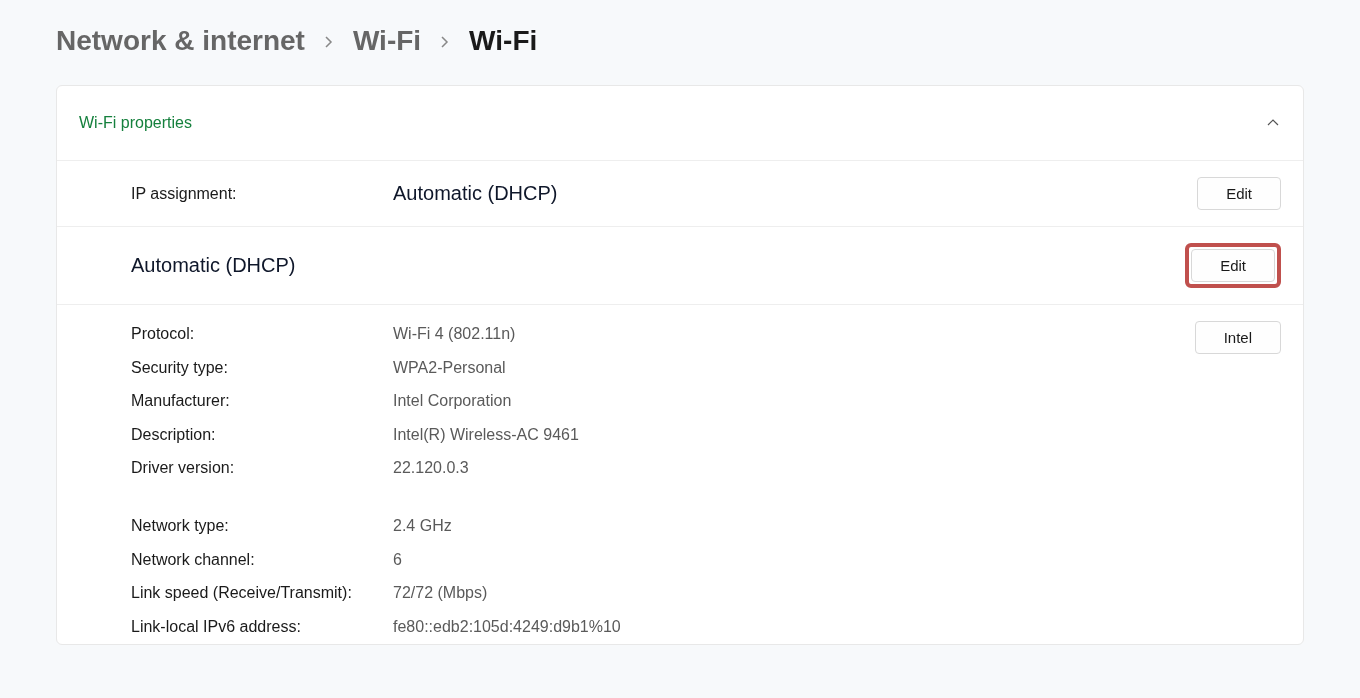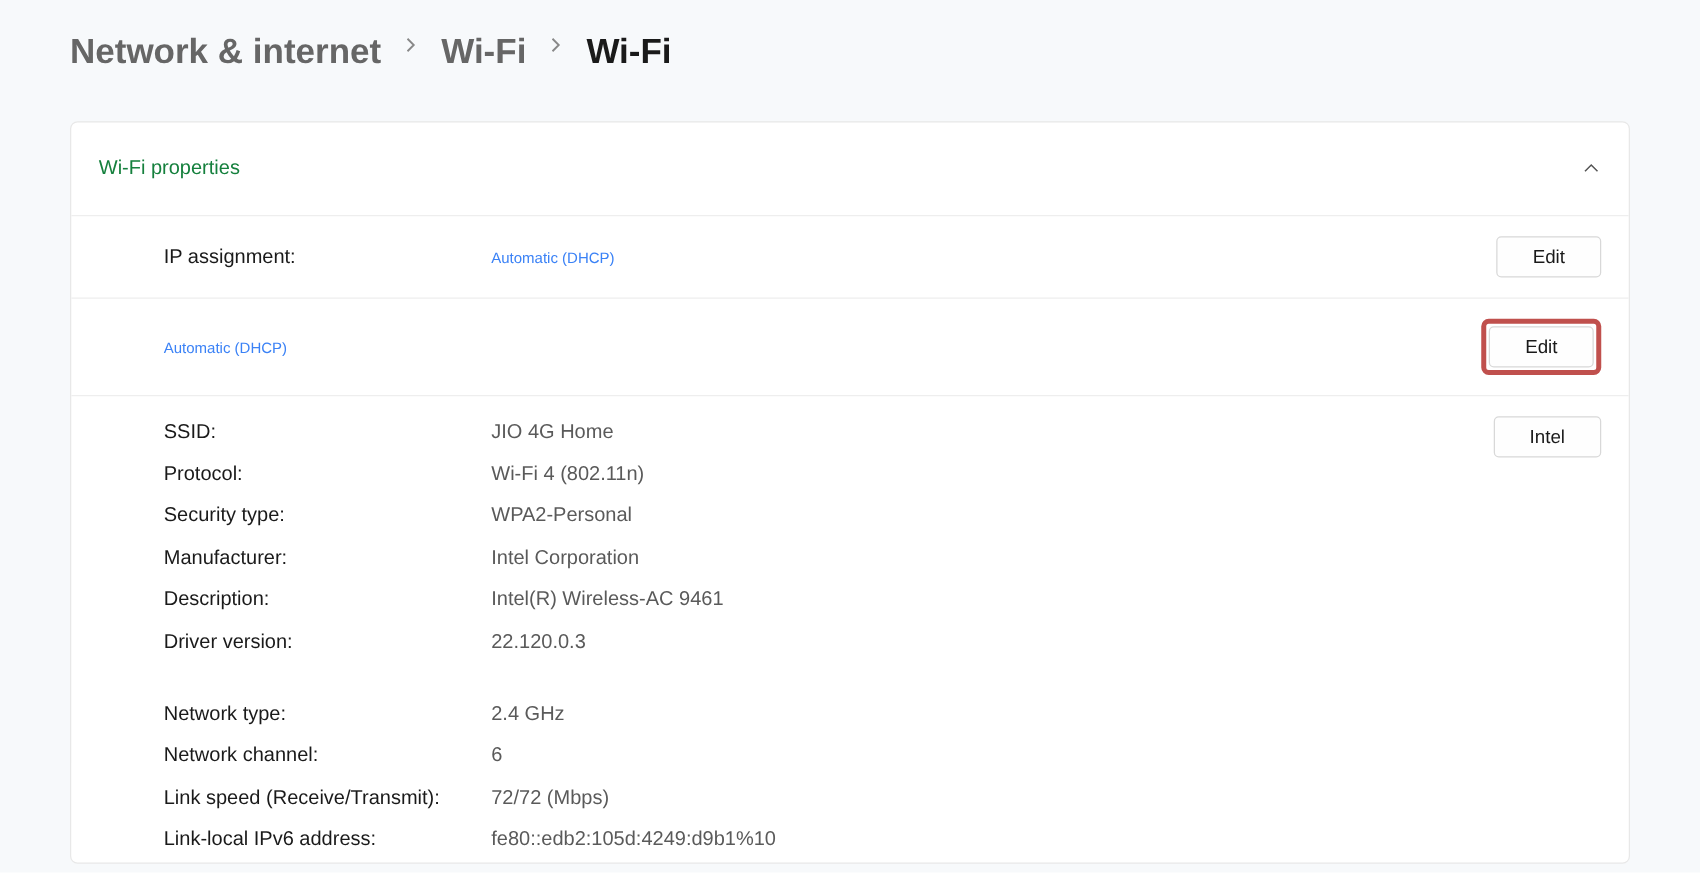--- a/index.html
+++ b/index.html
@@ -13,23 +13,23 @@
       width: 1360px;
       height: 698px;
       overflow: hidden;
       color: #1a1a1a;
     }
     .container {
       padding: 25px 56px 0 56px;
     }
     .breadcrumb {
       display: flex;
-      align-items: flex-start;
+      align-items: center;
       gap: 18px;
-      margin-bottom: 40px;
+      margin-bottom: 28px;
     }
     .breadcrumb-item {
       font-size: 28px;
       font-weight: 600;
       color: #666;
       cursor: pointer;
     }
     .breadcrumb-item.current {
       color: #1a1a1a;
       font-weight: 600;
@@ -73,22 +73,22 @@
       min-height: 62px;
     }
     .row-label {
       width: 262px;
       font-size: 16px;
       color: #1a1a1a;
       flex-shrink: 0;
     }
     .row-value {
       flex: 1;
-      font-size: 12px;
-      color: #3b82f6;
+      font-size: 20px;
+      color: #0f172a;
     }
     .row-actions {
       display: flex;
       align-items: center;
     }
     .btn {
       background: #fefefe;
       border: 1px solid #d8d8d8;
       border-radius: 4px;
       padding: 7px 28px;
@@ -176,24 +176,20 @@
       <div class="row-actions">
         <div class="btn-highlight-wrap">
           <button class="btn">Edit</button>
         </div>
       </div>
     </div>
 
     <div class="details-block">
       <div class="details-grid">
         <div class="details-row">
-          <div class="details-label">SSID:</div>
-          <div class="details-value">JIO 4G Home</div>
-        </div>
-        <div class="details-row">
           <div class="details-label">Protocol:</div>
           <div class="details-value">Wi-Fi 4 (802.11n)</div>
         </div>
         <div class="details-row">
           <div class="details-label">Security type:</div>
           <div class="details-value">WPA2-Personal</div>
         </div>
         <div class="details-row">
           <div class="details-label">Manufacturer:</div>
           <div class="details-value">Intel Corporation</div>

